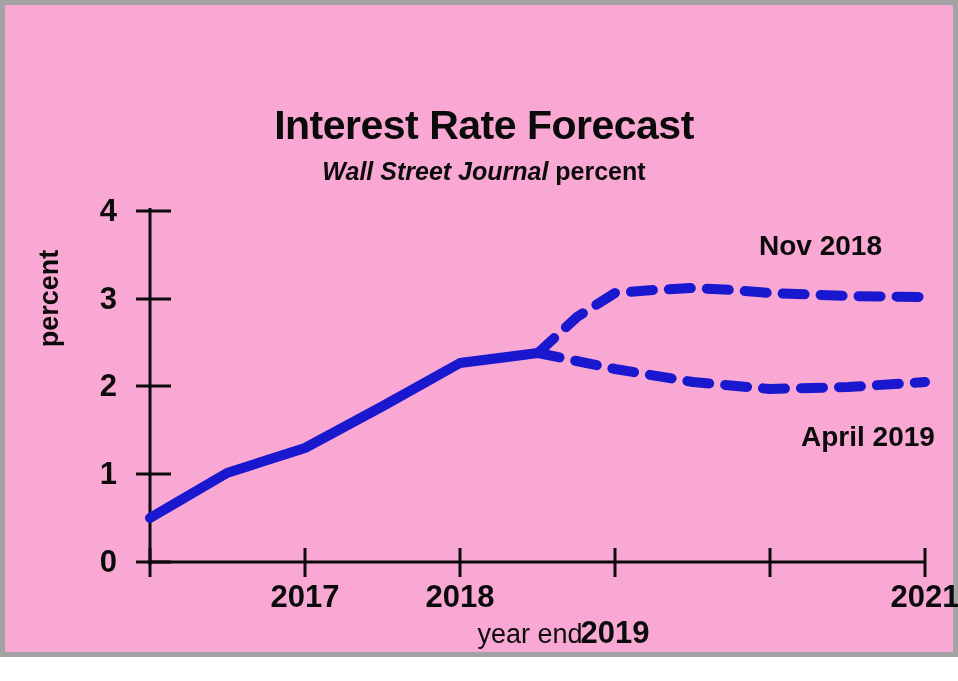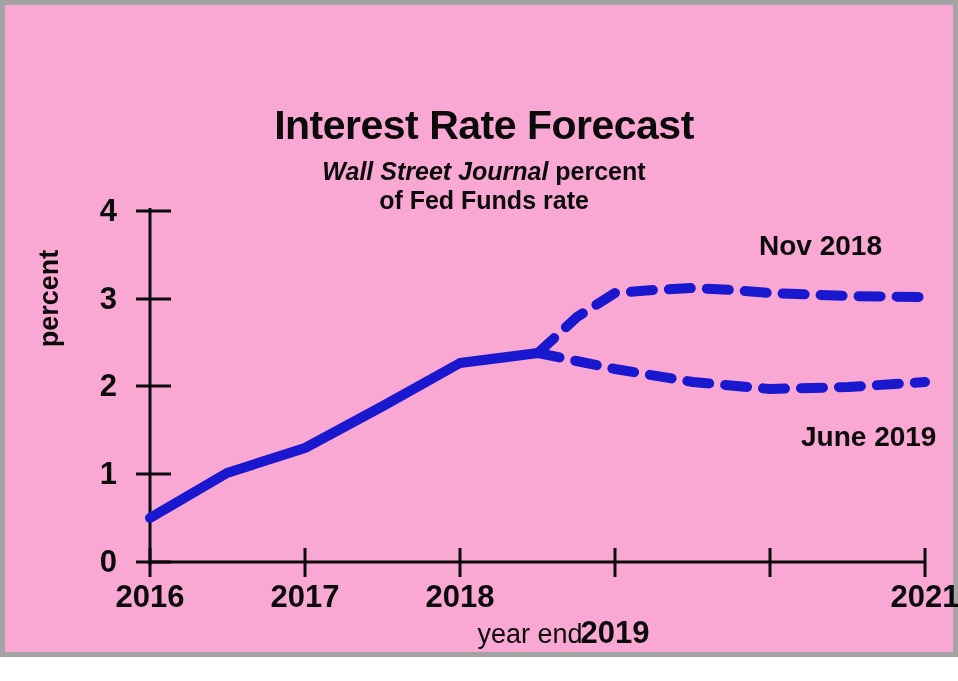--- a/index.html
+++ b/index.html
@@ -136,34 +136,32 @@
 
     <path fill="none" stroke="#1a18cf" stroke-width="10" stroke-linecap="round" stroke-linejoin="round" stroke-dasharray="22 16" d="M 533,348 L 572,312 L 610,288 L 649,285 L 688,283 L 727,285 L 765,288 L 843,291 L 920,292"></path>
 
     <path fill="none" stroke="#1a18cf" stroke-width="10" stroke-linecap="round" stroke-linejoin="round" stroke-dasharray="22 16" d="M 533,348 L 610,364 L 688,377 L 765,384 L 843,382 L 920,377"></path>
   </svg>
 
   <div id="chart-title">Interest Rate Forecast</div>
 
   <div id="chart-subtitle">
     <span class="src">Wall Street Journal</span><span> percent</span><br>
-    <span>of Fed Funds rate</span>
   </div>
 
   <div class="axis-label-y">percent</div>
   <div class="axis-label-x">year end</div>
 
   <div class="tick-label-y" style="left:72px; top:190px;">4</div>
   <div class="tick-label-y" style="left:72px; top:278px;">3</div>
   <div class="tick-label-y" style="left:72px; top:365px;">2</div>
   <div class="tick-label-y" style="left:72px; top:453px;">1</div>
   <div class="tick-label-y" style="left:72px; top:541px;">0</div>
 
-  <div class="tick-label-x" style="left:85px; top:576px;">2016</div>
   <div class="tick-label-x" style="left:240px; top:576px;">2017</div>
   <div class="tick-label-x" style="left:395px; top:576px;">2018</div>
   <div class="tick-label-x" style="left:550px; top:576px;margin-top:36px;">2019</div>
   <div class="tick-label-x" style="left:860px; top:576px;">2021</div>
 
   <div class="series-annotation" id="annotation-nov-2018">Nov 2018</div>
-  <div class="series-annotation" id="annotation-june-2019">June 2019</div>
+  <div class="series-annotation" id="annotation-june-2019">April 2019</div>
 
 </div>
 
 </body></html>

